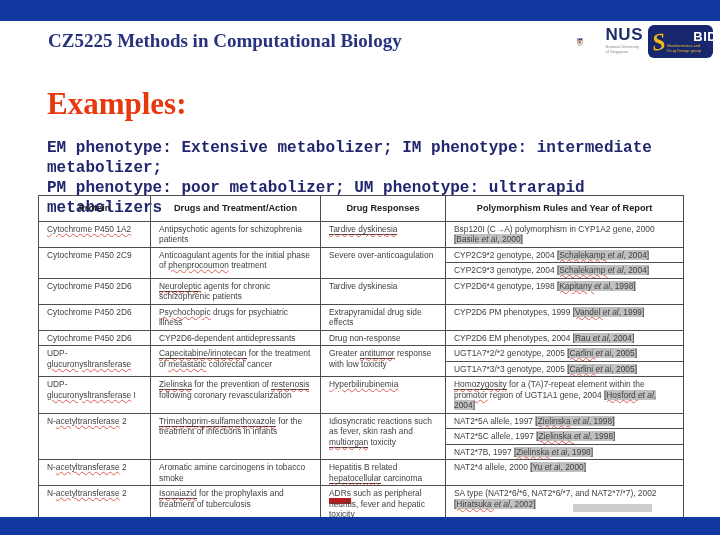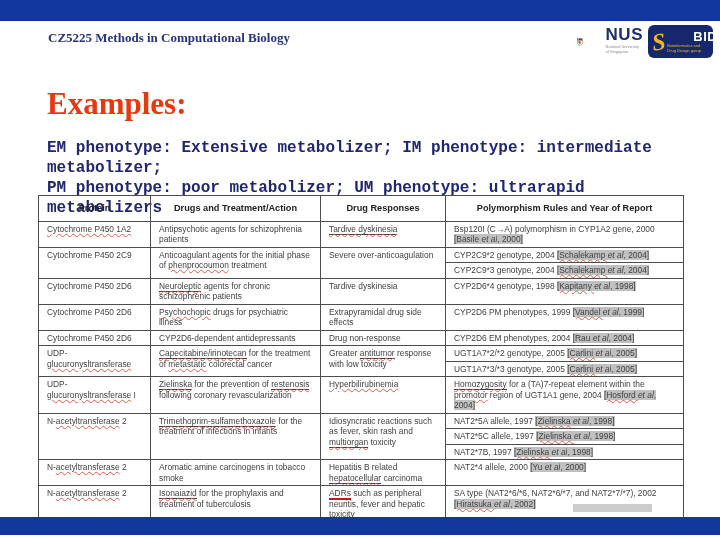--- a/index.html
+++ b/index.html
@@ -3,21 +3,21 @@
 <meta charset="utf-8">
 <style>
   * { box-sizing: border-box; margin: 0; padding: 0; }
   html,body { width:720px; height:538px; background:#ffffff; overflow:hidden;
     font-family:"Liberation Sans", sans-serif; position:relative; }
 
   .top-bar { position:absolute; left:0; top:0; width:720px; height:21px; background:#1238a0; }
   .bottom-bar { position:absolute; left:0; top:517px; width:720px; height:18px; background:#1238a0; }
 
   .course-title { position:absolute; left:48px; top:30px;
-    font-family:"Liberation Serif", serif; font-weight:bold; font-size:13px; color:#28337e; }
+    font-family:"Liberation Serif", serif; font-weight:bold; font-size:19px; color:#28337e; }
 
   
   .nus-logo { position:absolute; left:577px; top:26px; width:66px; height:34px; display:flex; gap:3px; }
   .nus-shield { width:21px; height:28px; margin-top:2px; }
   .nus-text-col { display:flex; flex-direction:column;margin-left:20px; }
   .nus-name { font-weight:bold; font-size:17px; line-height:18px; color:#1c2f6b; letter-spacing:0.5px; }
   .nus-sub { font-size:4px; line-height:5px; color:#8a8a8a; }
 
   
   .bidd-logo { position:absolute; left:648px; top:25px; width:65px; height:33px;
@@ -36,21 +36,21 @@
     line-height:20px; color:#20276f; }
 
   table.examples { position:absolute; left:38px; top:195px; width:645px;
     border-collapse:collapse; table-layout:fixed;
     font-size:8.4px; line-height:10.5px; color:#3f3f3f; }
   table.examples th, table.examples td { border:1px solid #4d4d4d; vertical-align:top;
     padding:2px 8px; text-align:left; overflow:hidden; }
   table.examples th { text-align:center; vertical-align:middle; font-size:9.2px;
     color:#222; padding:7px 3px; font-weight:bold; }
 
-  .u  { border-bottom:2px solid #b91c1c; }
+  .u  { border-bottom:6px solid #b91c1c; }
   .sq { text-decoration-line:underline; text-decoration-style:wavy;
         text-decoration-color:#e05a4e; text-decoration-thickness:1px; }
   .u.sq { border-bottom:1px solid #3f3f3f; }
   .hl { background:#c0c0c0; }
   .i  { font-style:italic; }
 
   .stray-highlight { position:absolute; left:573px; top:504px; width:79px; height:8px; background:#cccccc; }
 </style>
 </head>
 <body>

